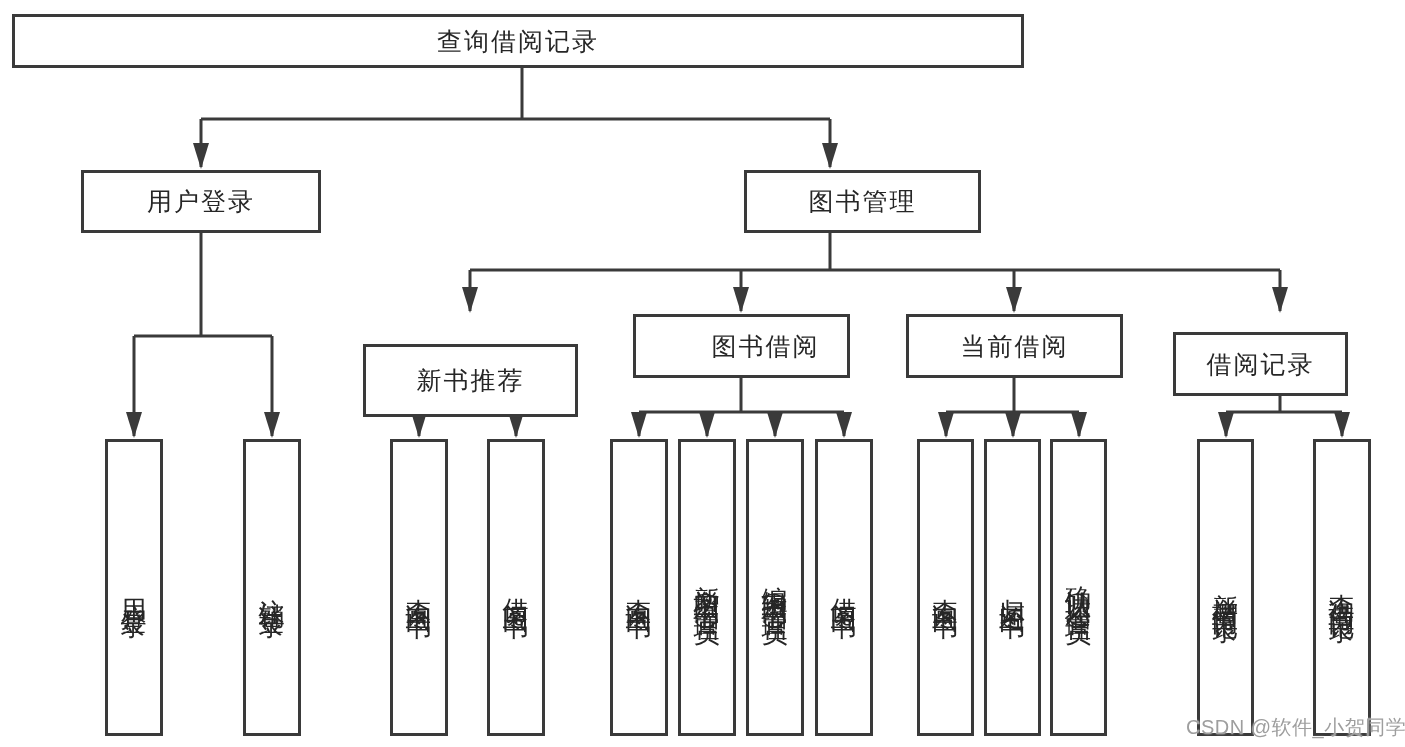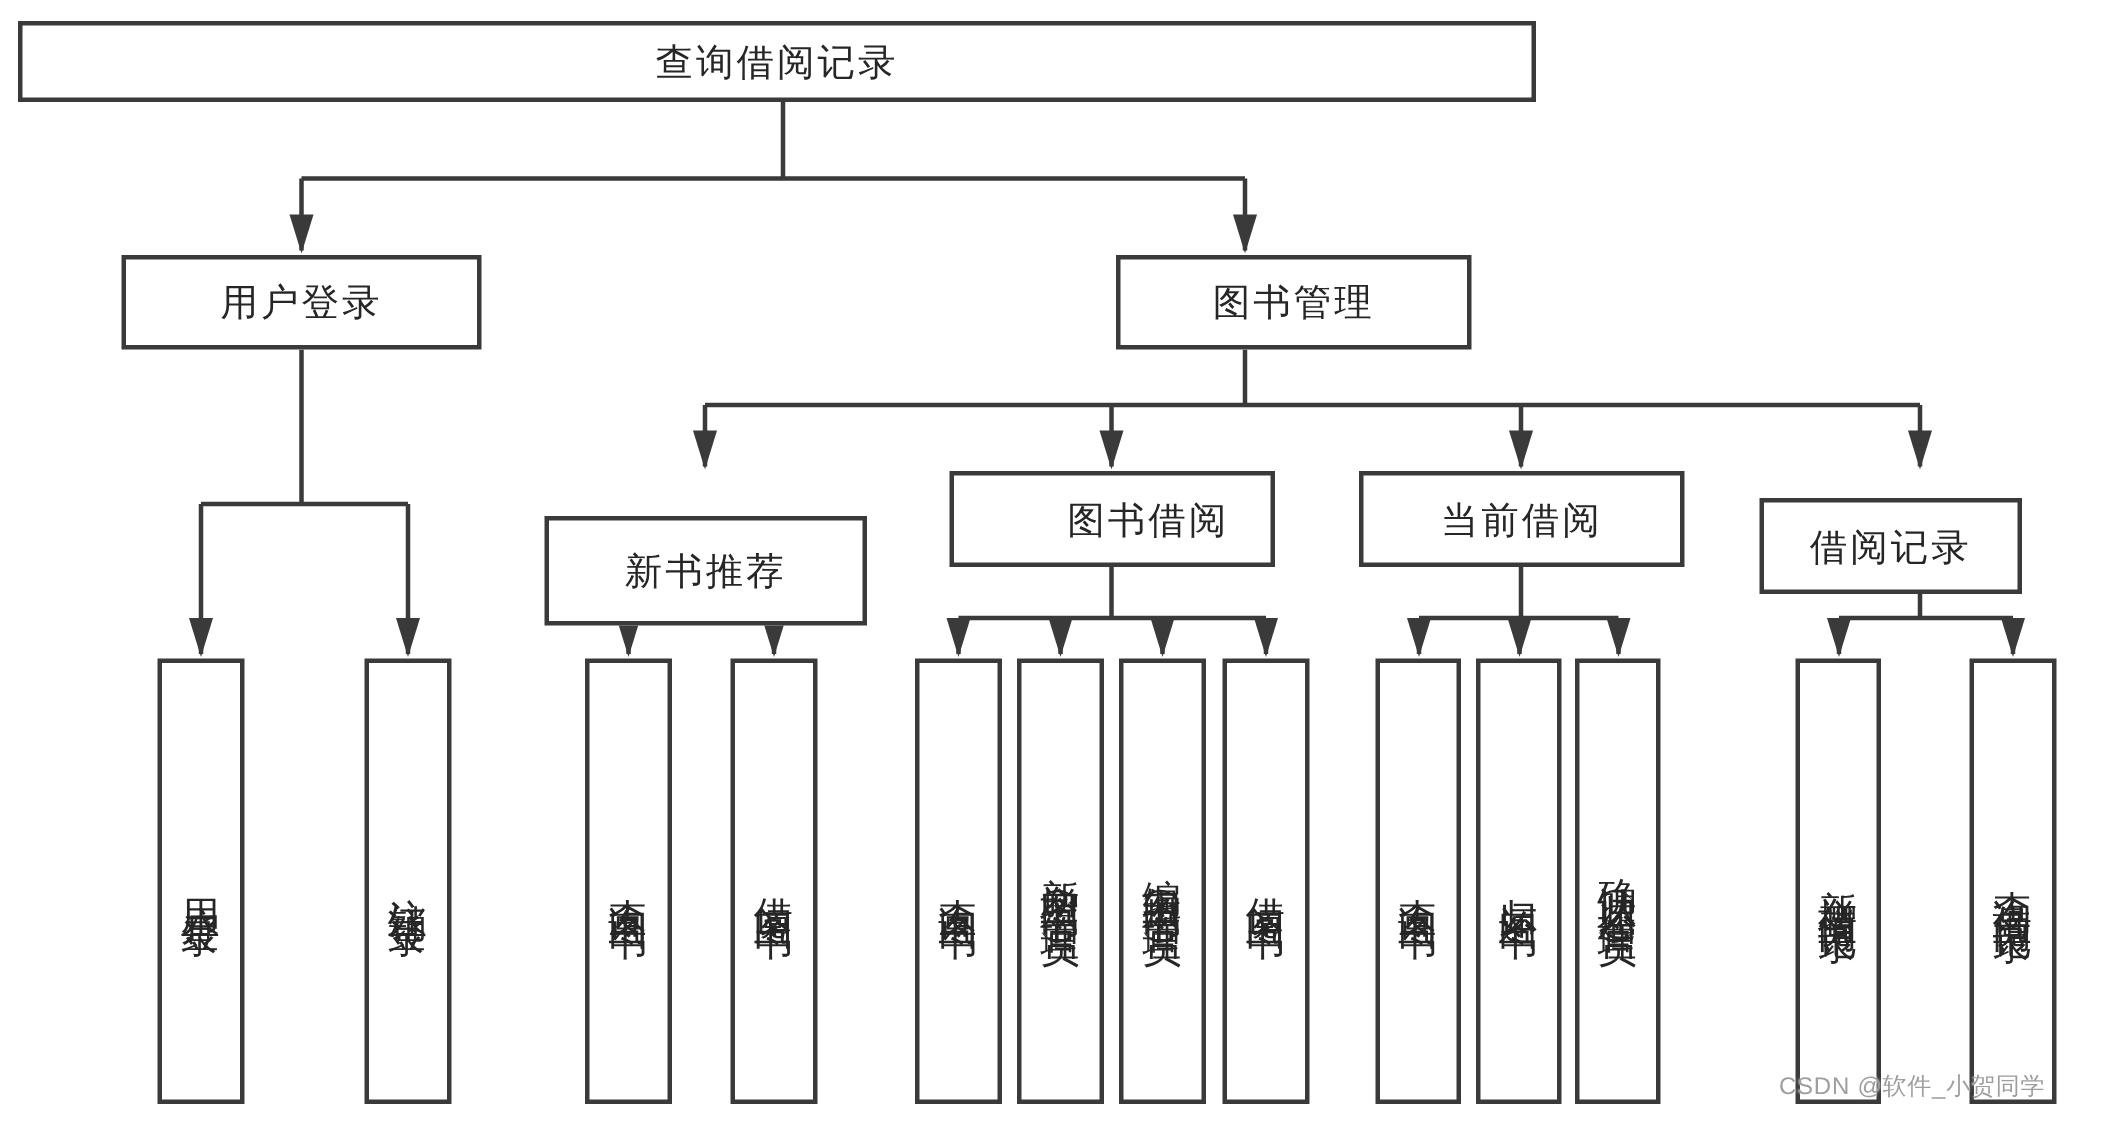--- a/index.html
+++ b/index.html
@@ -50,21 +50,21 @@
     writing-mode: vertical-rl;
     text-orientation: mixed;
     font-size: 26px;
     letter-spacing: 5px;
     line-height: 1;
   }
   .watermark {
     position: absolute;
     left: 1186px;
     top: 714px;
-    font-size: 16px;
+    font-size: 20px;
     letter-spacing: 0.5px;
     color: var(--watermark);
     white-space: nowrap;
     z-index: 2;
     text-shadow: 0 0 2px #ffffff;
   }
 </style>
 </head>
 <body>
 

